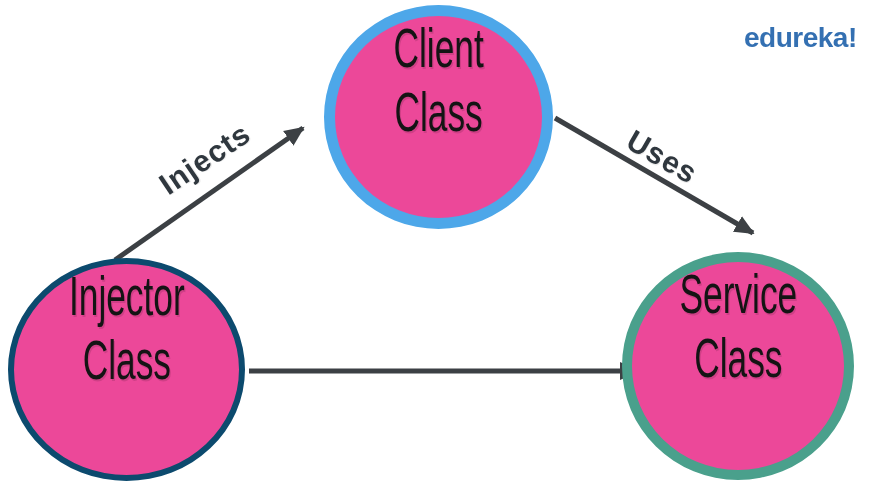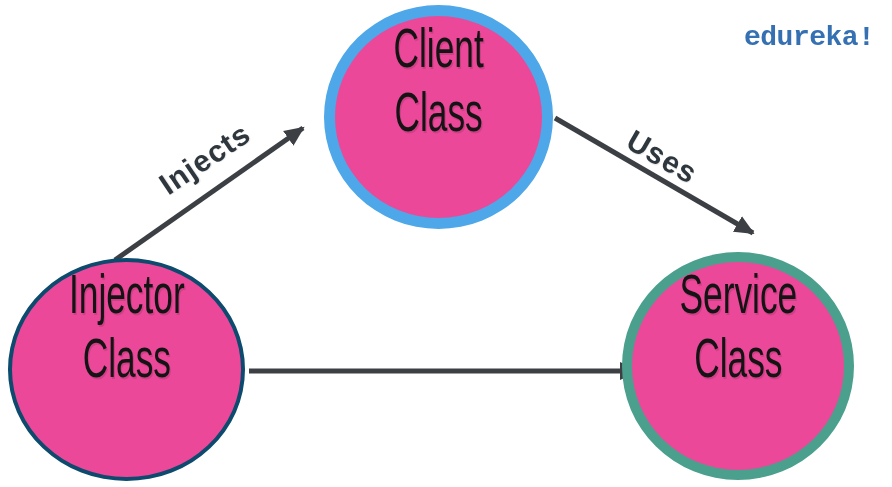--- a/index.html
+++ b/index.html
@@ -20,21 +20,21 @@
     position: absolute;
     box-sizing: border-box;
     border-radius: 50%;
     background: #ec4899;
     display: flex;
     align-items: flex-start;
     justify-content: center;
     text-align: center;
   }
   .node-client   { left: 324px; top: 5px;   width: 229px; height: 224px; border: 11px solid #4da7e9; }
-  .node-injector { left: 8px;   top: 258px; width: 237px; height: 223px; border: 4px solid #0c4a6e; }
+  .node-injector { left: 8px;   top: 258px; width: 237px; height: 223px; border: 6px solid #0c4a6e; }
   .node-service  { left: 622px; top: 252px; width: 232px; height: 228px; border: 10px solid #4aa08c; }
   .node-label {
     color: #141414;
     font-size: 56px;
     line-height: 1.14;
     font-weight: 400;
     transform: scaleX(0.63);
     white-space: nowrap;
     text-shadow: 2px 2px 0 rgba(0,0,0,0.12);
   }
@@ -54,21 +54,21 @@
     transform: rotate(-34deg);
   }
   .edge-label-uses {
     left: 602px; top: 140px; width: 120px;
     transform: rotate(30deg);
   }
   .logo {
     position: absolute;
     left: 744px; top: 22px;
     color: #3470b2;
-    font-family: Liberation Mono, monospace;
+    font-family: Liberation Sans, sans-serif;
     font-weight: 700;
     font-size: 28px;
     letter-spacing: -0.5px;
   }
 </style>
 </head>
 <body>
 
 <div class="stage">
 

